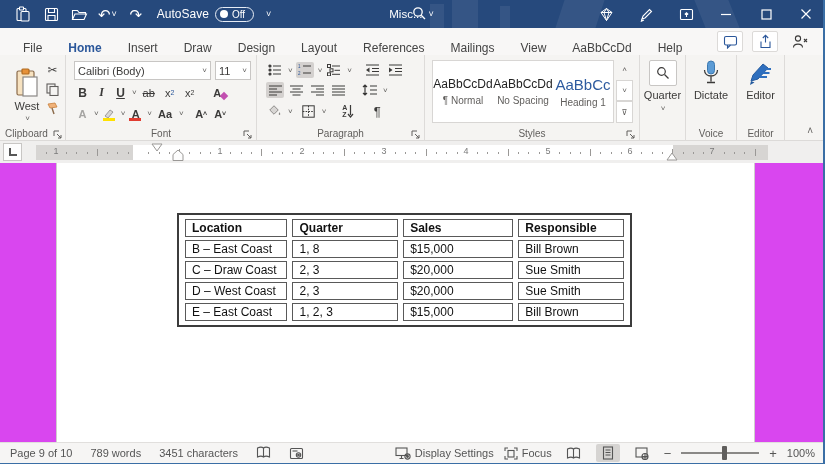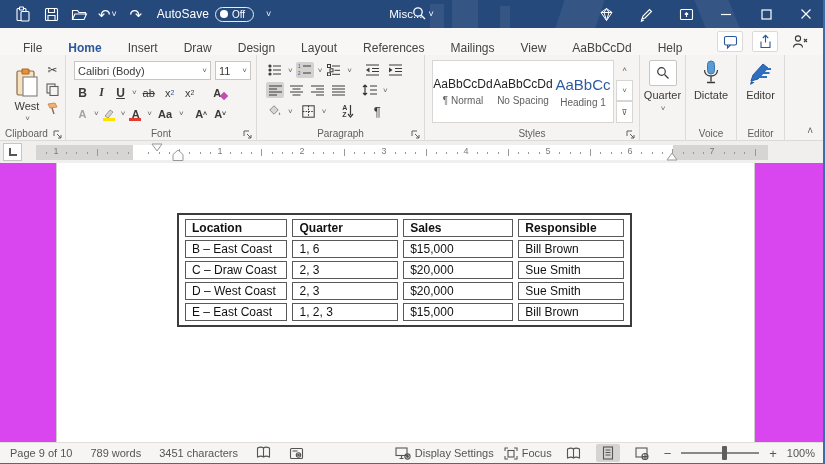--- a/index.html
+++ b/index.html
@@ -609,21 +609,21 @@
         <table class="wtable">
           <tbody>
               <tr>
             <th class="col1">Location</th>
             <th class="col2">Quarter</th>
             <th class="col3">Sales</th>
             <th class="col4">Responsible</th>
           </tr>
           <tr>
             <td>B – East Coast</td>
-            <td>1, 6</td>
+            <td>1, 8</td>
             <td>$15,000</td>
             <td>Bill Brown</td>
           </tr>
           <tr>
             <td>C – Draw Coast</td>
             <td>2, 3</td>
             <td>$20,000</td>
             <td>Sue Smith</td>
           </tr>
           <tr>

